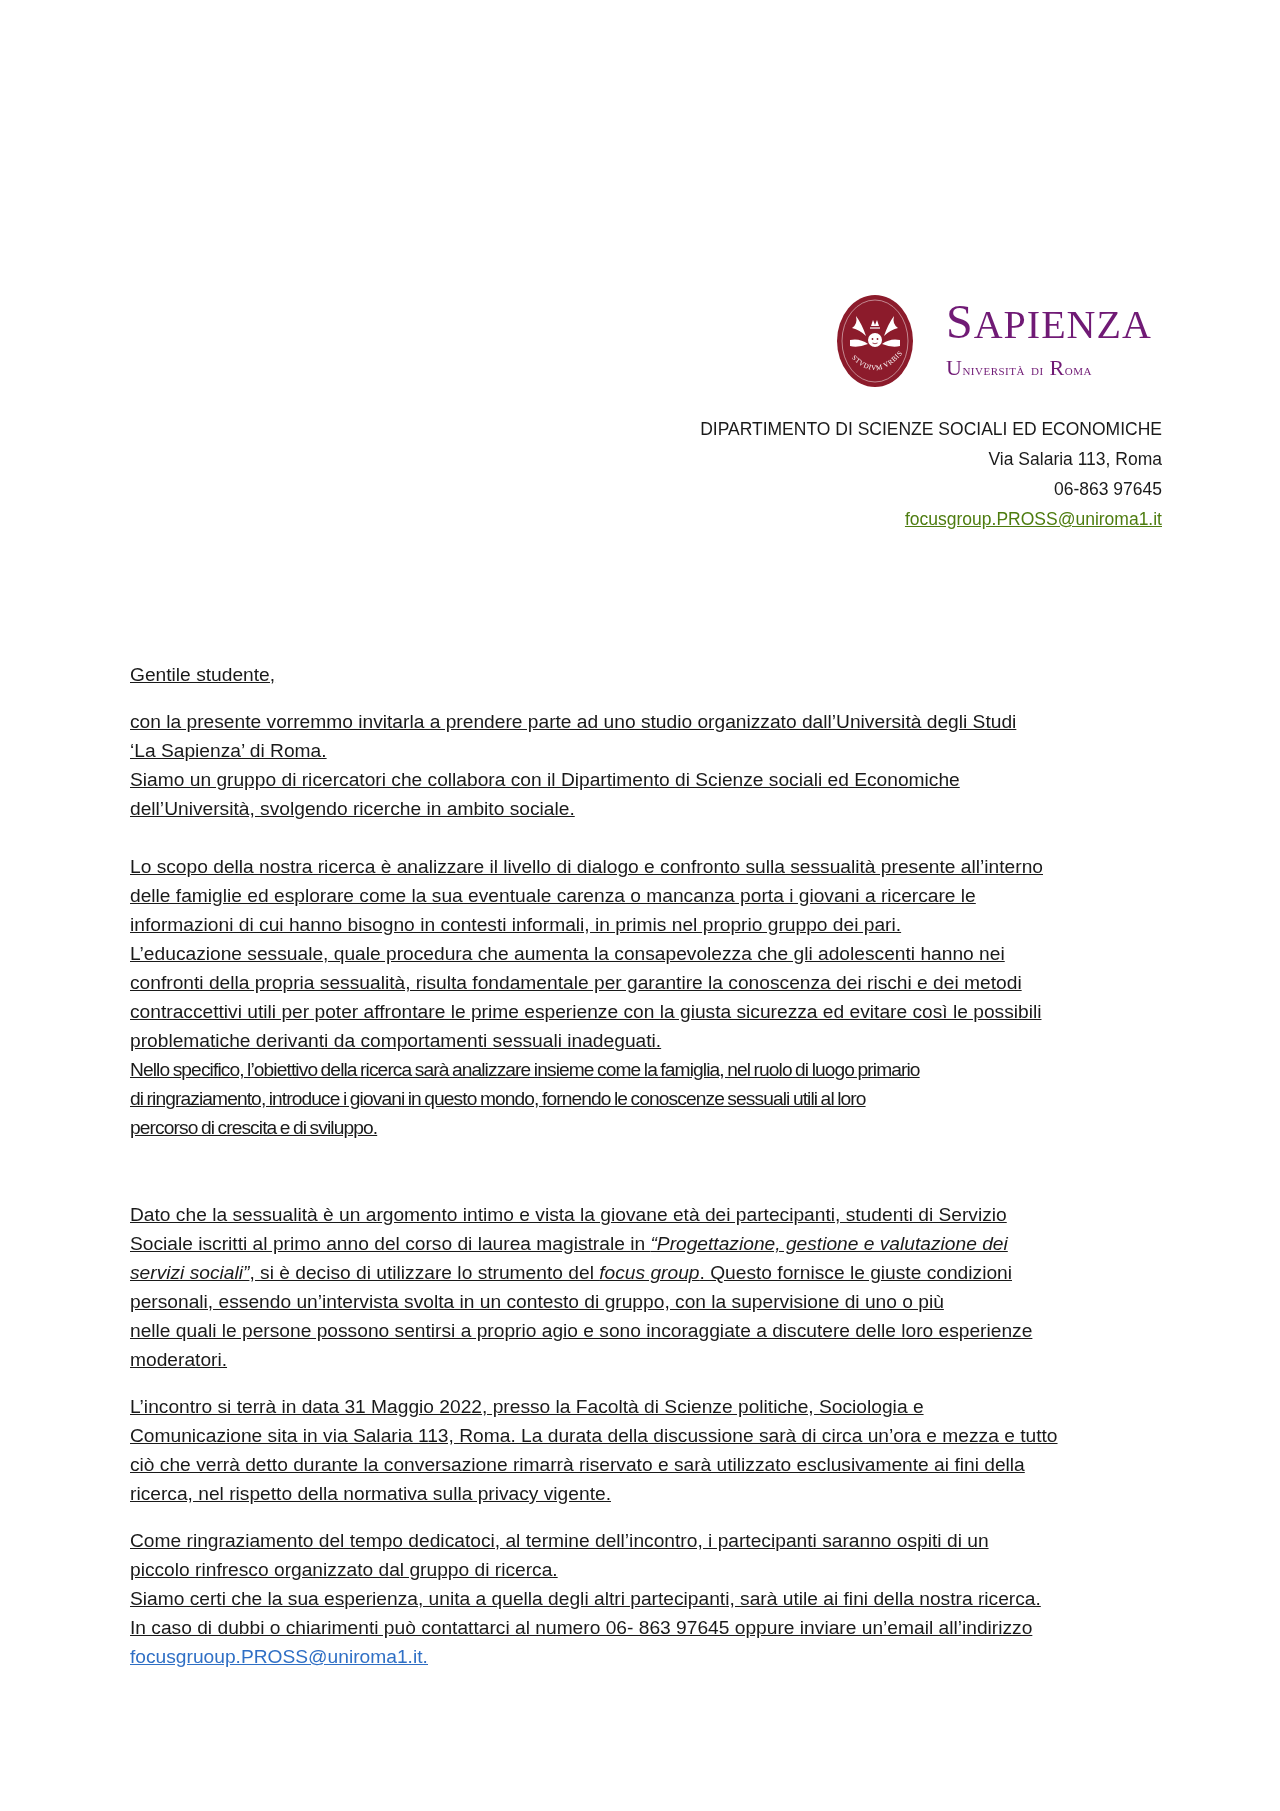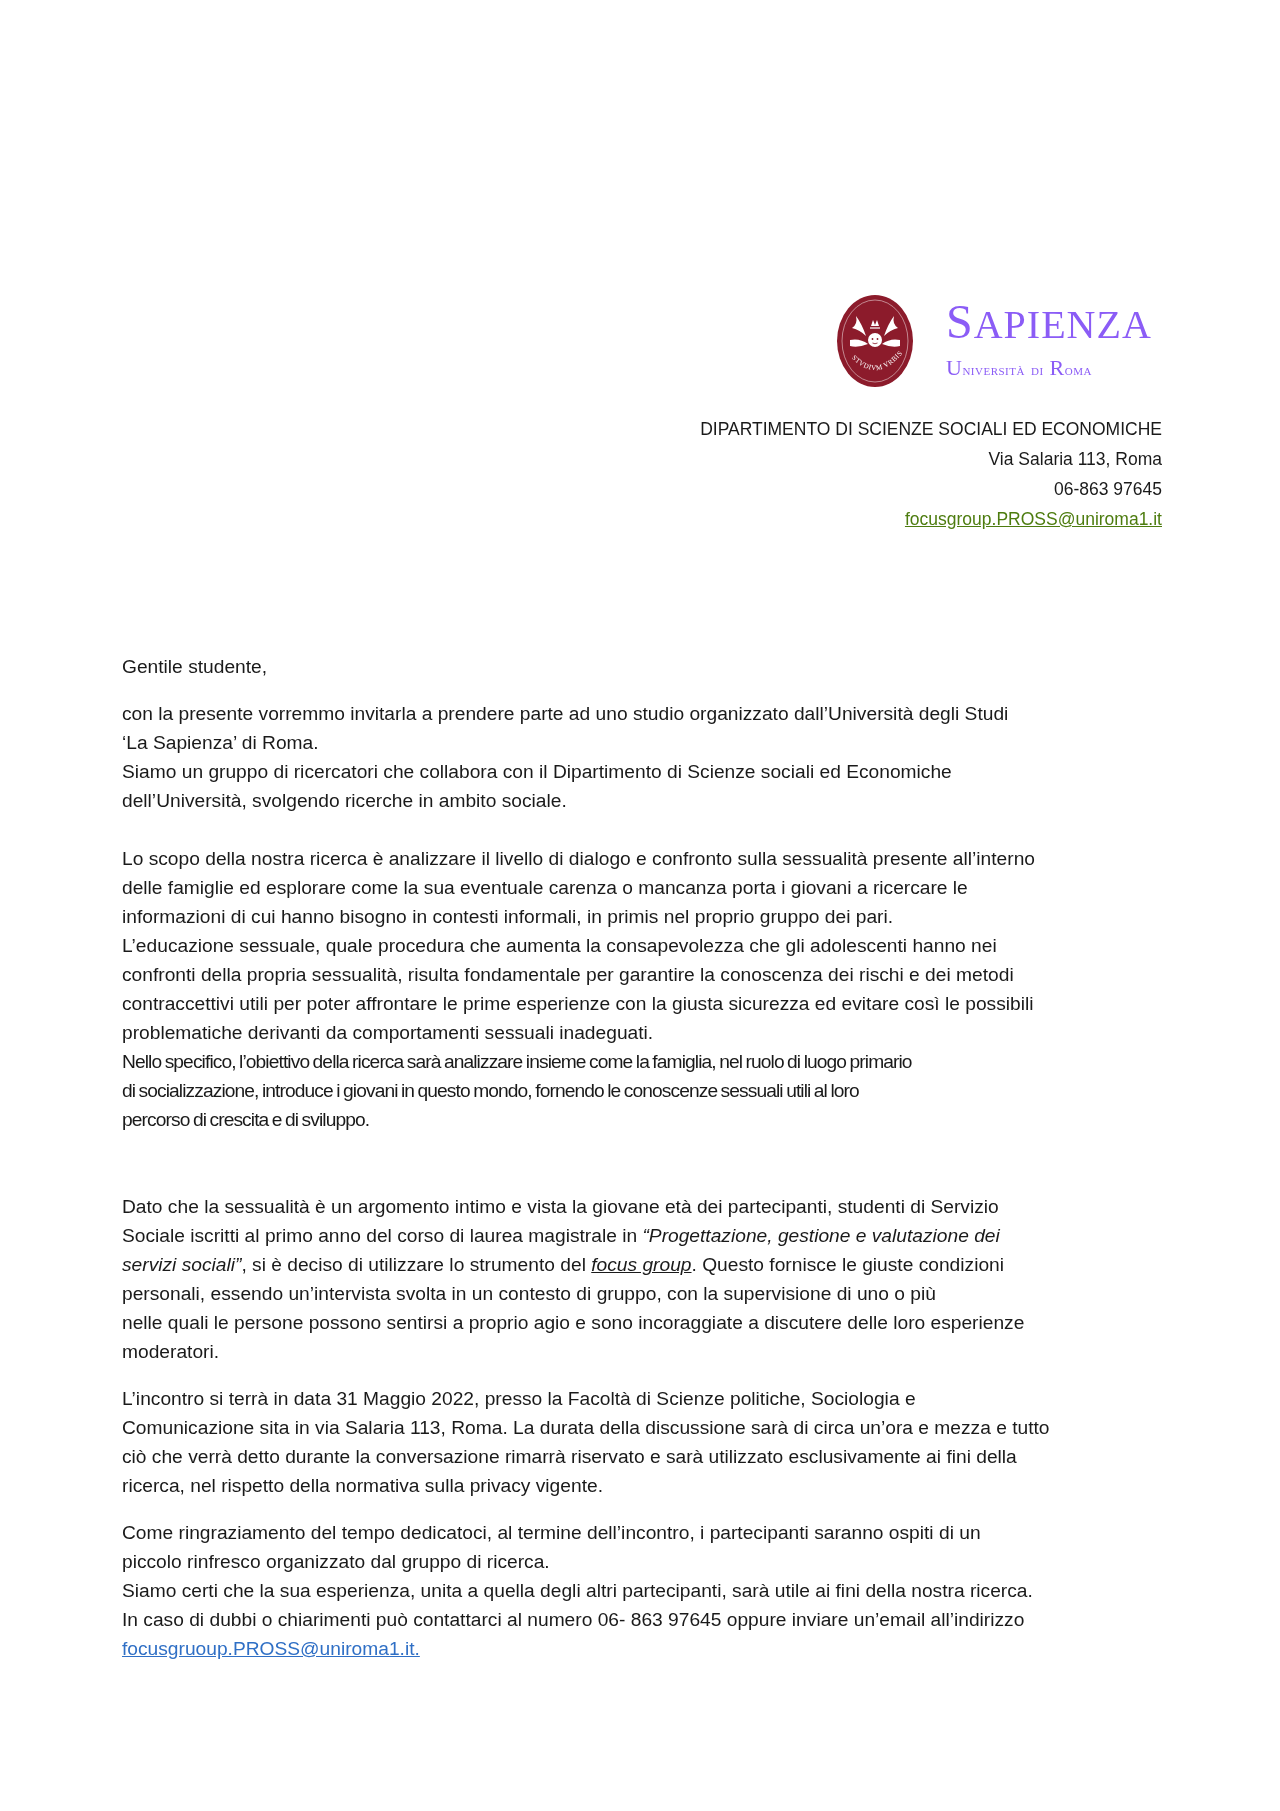--- a/index.html
+++ b/index.html
@@ -33,21 +33,21 @@
       position: absolute;
       left: 0;
       top: 2px;
       width: 78px;
       height: 94px;
     }
     .logo-text {
       position: absolute;
       left: 110px;
       top: 2px;
-      color: #8b5cf6;
+      color: #701a75;
       font-family: "Liberation Serif", "DejaVu Serif", serif;
     }
     .logo-name {
       font-size: 48px;
       letter-spacing: 1px;
       line-height: 56px;
       white-space: nowrap;
     }
     .logo-name .small-caps {
       font-size: 40px;
@@ -83,21 +83,22 @@
     .body {
       position: absolute;
       left: 122px;
       top: 652px;
       width: 1045px;
       font-size: 19.2px;
       line-height: 29px;
       color: #1a1a1a;
     }
     .body p {
-      margin: 0;
+      margin: 8px;
+      text-decoration: underline;
     }
     .greeting { margin-bottom: 18px !important; }
     .p1 { margin-bottom: 29px !important; }
     .p2 { margin-bottom: 58px !important; }
     .p3 { margin-bottom: 18px !important; }
     .p4 { margin-bottom: 18px !important; }
     .line { display: block; white-space: nowrap; }
     .narrow { letter-spacing: -0.9px; word-spacing: -1px; transform-origin: left; }
     .it { font-style: italic; }
     .itu { font-style: italic; text-decoration: underline; }
@@ -159,21 +160,21 @@
 
     <p class="p2">
       <span class="line">Lo scopo della nostra ricerca è analizzare il livello di dialogo e confronto sulla sessualità presente all’interno</span>
       <span class="line">delle famiglie ed esplorare come la sua eventuale carenza o mancanza porta i giovani a ricercare le</span>
       <span class="line">informazioni di cui hanno bisogno in contesti informali, in primis nel proprio gruppo dei pari.</span>
       <span class="line">L’educazione sessuale, quale procedura che aumenta la consapevolezza che gli adolescenti hanno nei</span>
       <span class="line">confronti della propria sessualità, risulta fondamentale per garantire la conoscenza dei rischi e dei metodi</span>
       <span class="line">contraccettivi utili per poter affrontare le prime esperienze con la giusta sicurezza ed evitare così le possibili</span>
       <span class="line">problematiche derivanti da comportamenti sessuali inadeguati.</span>
       <span class="line narrow">Nello specifico, l’obiettivo della ricerca sarà analizzare insieme come la famiglia, nel ruolo di luogo primario</span>
-      <span class="line narrow">di socializzazione, introduce i giovani in questo mondo, fornendo le conoscenze sessuali utili al loro</span>
+      <span class="line narrow">di ringraziamento, introduce i giovani in questo mondo, fornendo le conoscenze sessuali utili al loro</span>
       <span class="line narrow">percorso di crescita e di sviluppo.</span>
     </p>
 
     <p class="p3">
       <span class="line">Dato che la sessualità è un argomento intimo e vista la giovane età dei partecipanti, studenti di Servizio</span>
       <span class="line"><span>Sociale iscritti al primo anno del corso di laurea magistrale in </span><span class="it">“Progettazione, gestione e valutazione dei</span></span>
       <span class="line"><span class="it">servizi sociali”</span><span>, si è deciso di utilizzare lo strumento del </span><span class="itu">focus group</span><span>. Questo fornisce le giuste condizioni</span></span>
       <span class="line">personali, essendo un’intervista svolta in un contesto di gruppo, con la supervisione di uno o più</span>
       <span class="line">nelle quali le persone possono sentirsi a proprio agio e sono incoraggiate a discutere delle loro esperienze</span>
       <span class="line">moderatori.</span>

